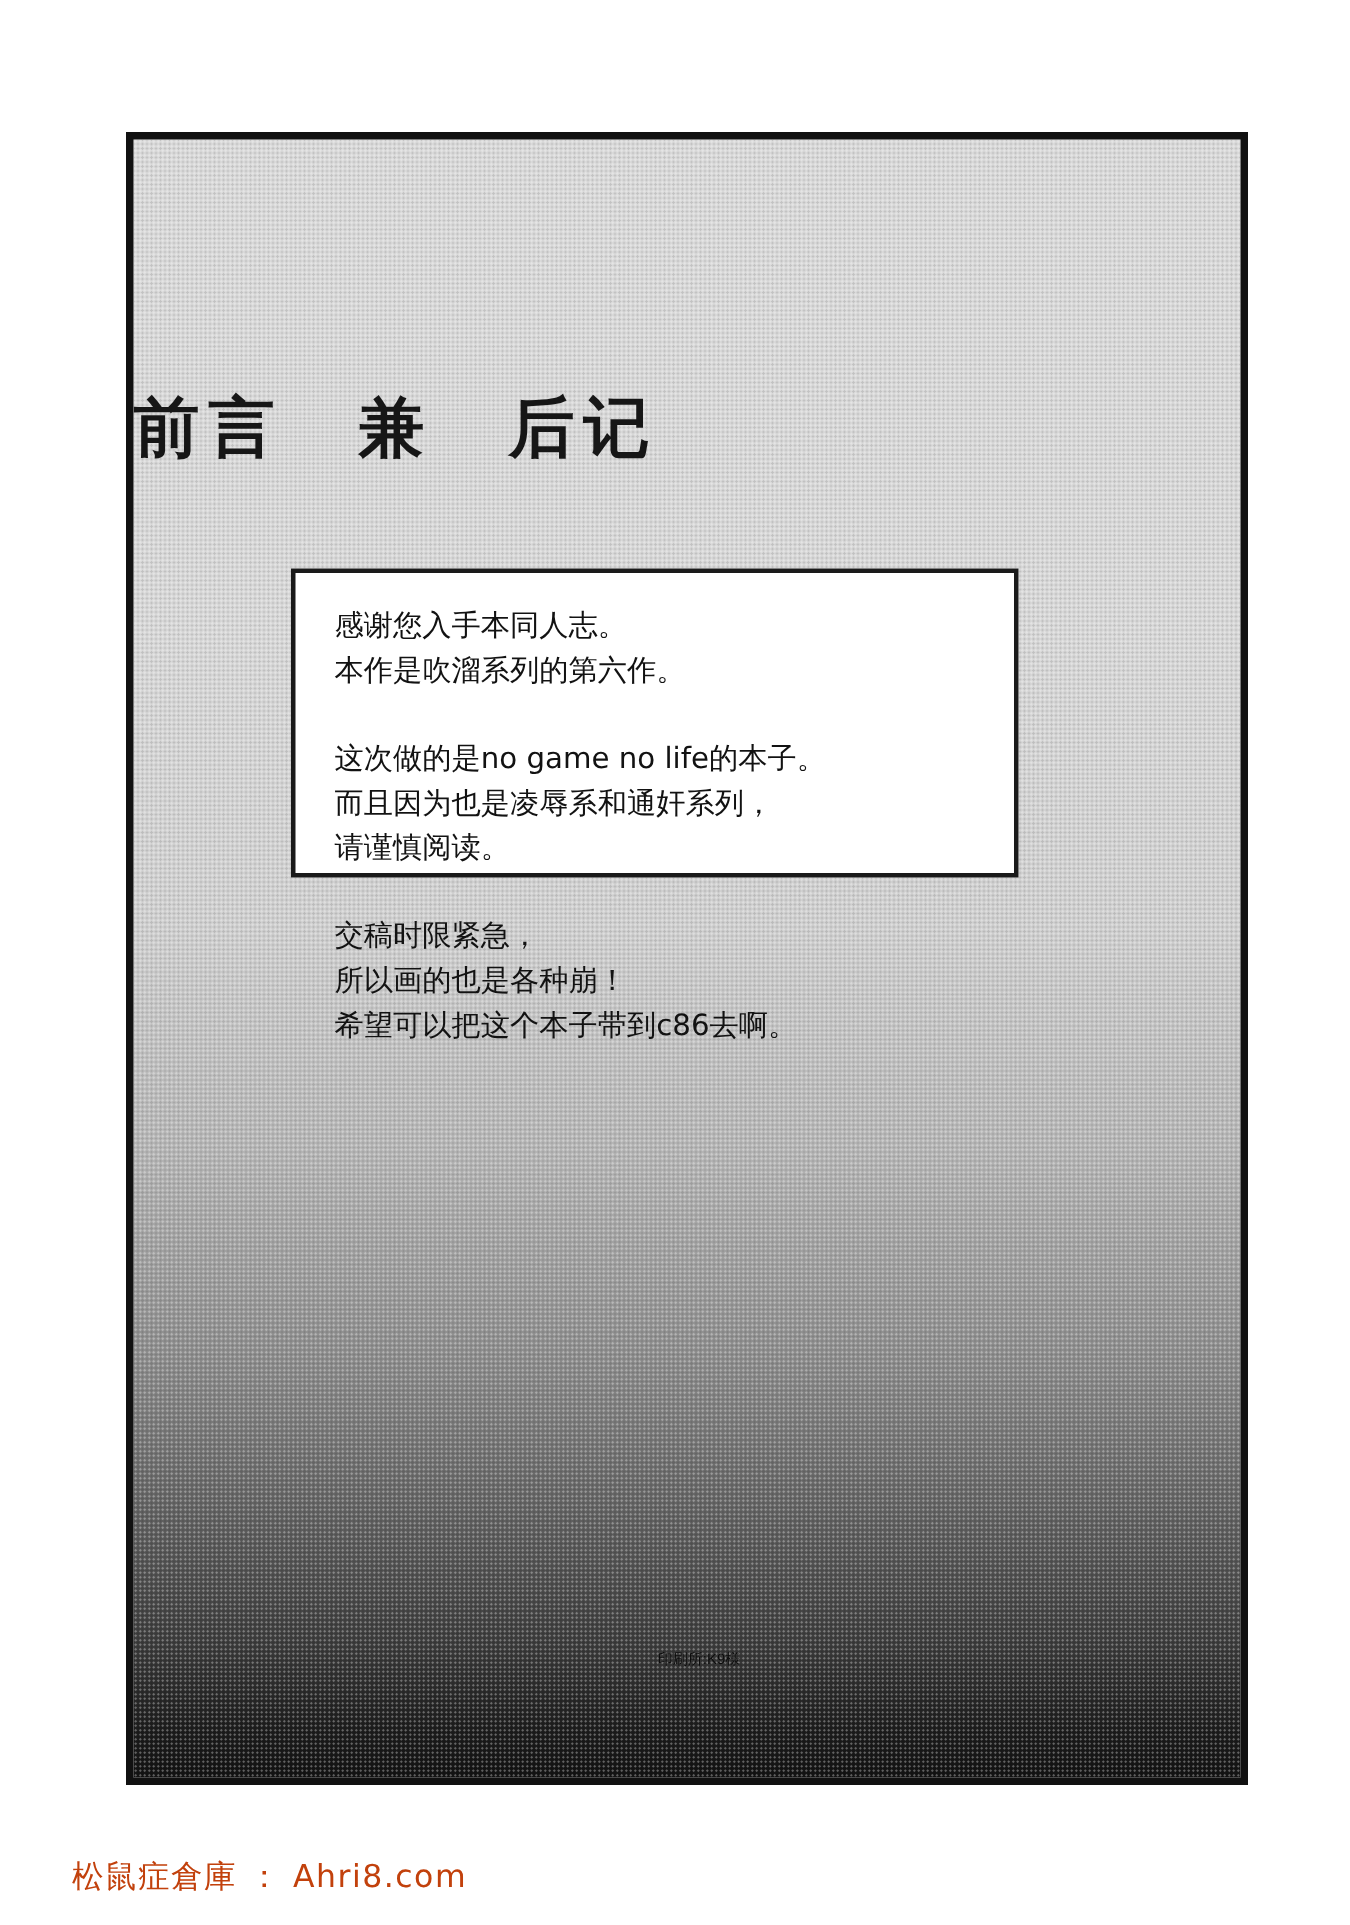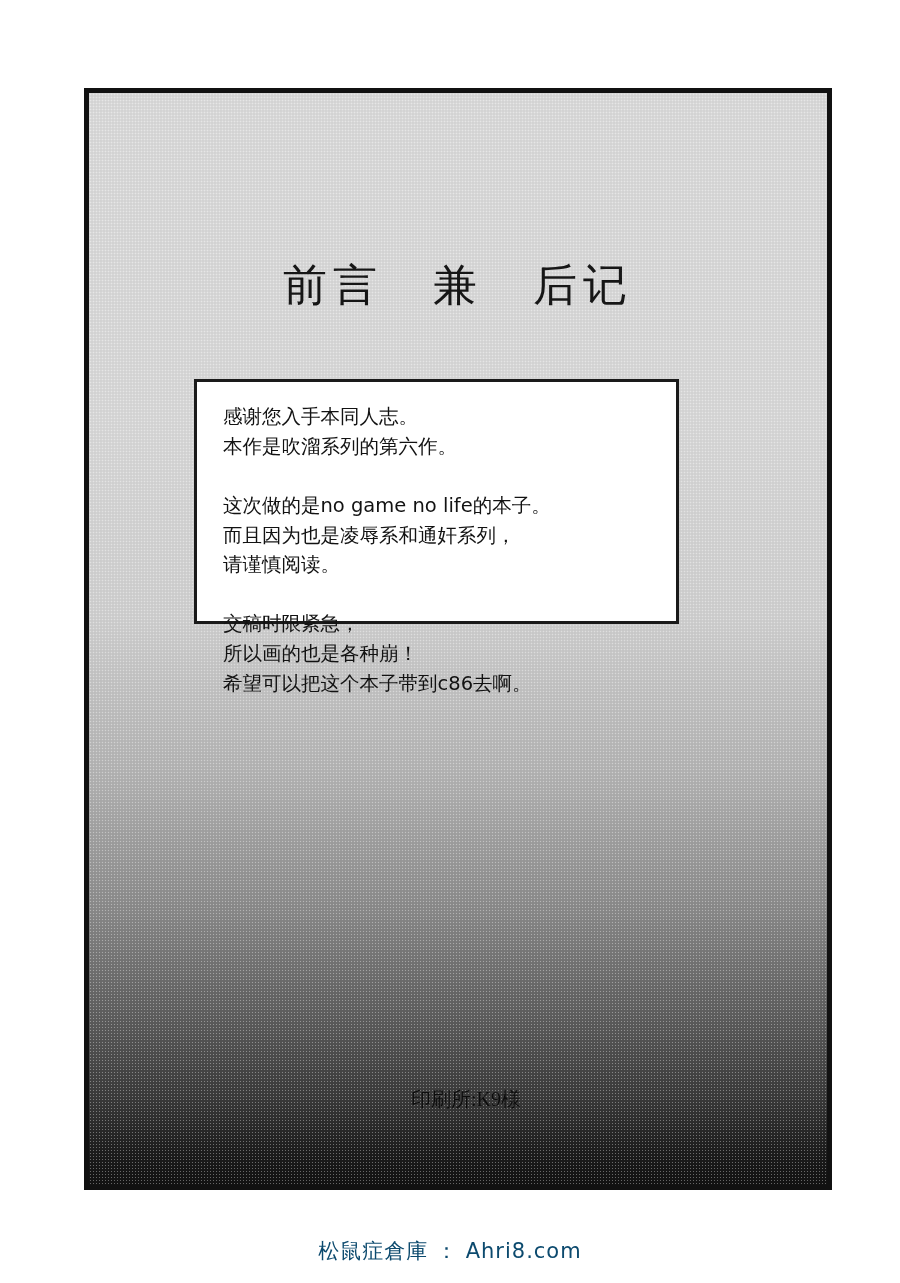--- a/index.html
+++ b/index.html
@@ -50,36 +50,36 @@
     background-position: 0 0, 1.5px 1.5px;
     pointer-events: none;
   }
 
   
   #doc-heading {
     position: absolute;
     left: 0;
     right: 0;
     top: 163px;
-    text-align: center;
+    text-align: left;
     font-family: "DejaVu Sans", sans-serif;
-    font-weight: normal;
+    font-weight: bold;
     font-size: 44px;
     letter-spacing: 6px;
     color: #161616;
     white-space: pre;
   }
 
   
   #note-box {
     position: absolute;
     left: 105px;
     top: 286px;
     width: 485px;
-    height: 245px;
+    height: 206px;
     box-sizing: border-box;
     background: #ffffff;
     border: 3px solid #1a1a1a;
     padding: 20px 22px 0 26px;
     z-index: 2;
   }
   #note-body {
     font-family: "DejaVu Sans", sans-serif;
     font-size: 19.5px;
     line-height: 1.52;
@@ -89,41 +89,41 @@
   }
 
   
   #colophon {
     position: absolute;
     left: 0;
     right: 0;
     bottom: 72px;
     text-align: center;
     color: #0c0c0c;
-    font-family: Liberation Serif, serif;
-    font-size: 20px;
+    font-family: Liberation Sans, sans-serif;
+    font-size: 10px;
     line-height: 1.35;
     z-index: 2;
     text-shadow: 0 0 1px rgba(255,255,255,0.12);
     padding-left: 16px;
   }
   #colophon .line { white-space: pre; }
 
   
   #watermark {
     position: absolute;
     left: 0;
     right: 0;
     bottom: 18px;
-    text-align: center;
-    color: #0c4a6e;
+    color: #c2410c;
     font-family: "DejaVu Sans", sans-serif;
     font-size: 21px;
     letter-spacing: 1px;
     white-space: pre;
+    padding-left: 48px;
   }
 </style>
 </head>
 <body>
 
 <div id="page-frame">
 
   <div id="doc-heading">前言　兼　后记</div>
 
   <div id="note-box">

